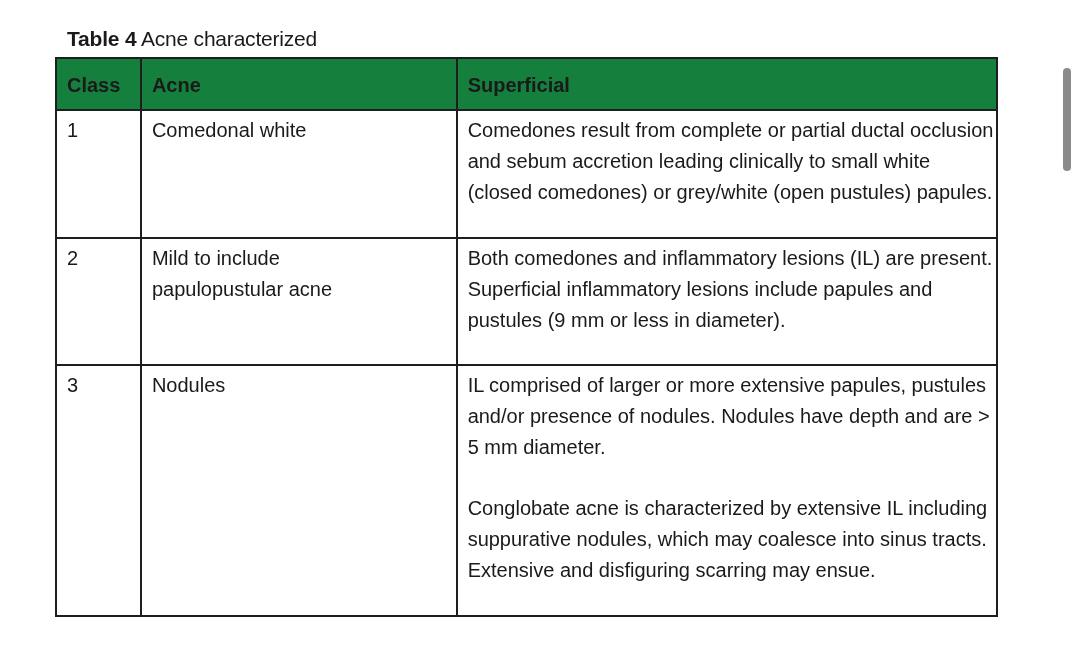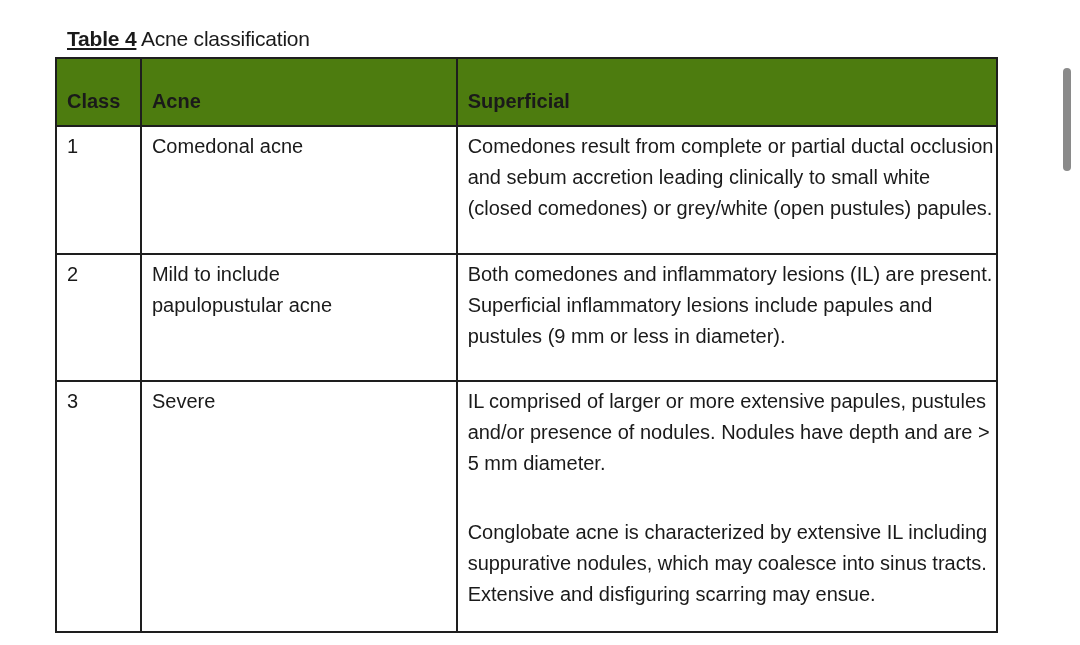--- a/index.html
+++ b/index.html
@@ -3,84 +3,84 @@
   <meta charset="utf-8">
   <style>
     html, body { margin: 0; padding: 0; }
     body {
       width: 1080px; height: 645px; background: #ffffff; position: relative; overflow: hidden;
       font-family: "Liberation Sans", "DejaVu Sans", sans-serif; color: #1a1a1a;
     }
     .caption {
       position: absolute; left: 67px; top: 27px; font-size: 21px; letter-spacing: -0.2px;
     }
-    .caption b { font-weight: bold; text-decoration: underline; }
+    .caption b { font-weight: bold; }
     table {
       position: absolute; left: 55px; top: 57px; width: 943px;
       border-collapse: collapse; font-size: 20px; line-height: 31px;
     }
     th, td {
       border: 2px solid #1e1e1e; text-align: left; vertical-align: top;
       padding: 0 0 0 10px;
     }
     th {
-      background: #4d7c0f; font-weight: bold; height: 48px; vertical-align: middle;
-      padding-top: 18px;
+      background: #15803d; font-weight: bold; height: 48px; vertical-align: middle;
+      padding-top: 2px;
     }
     td { padding-top: 4px; }
     col.c1 { width: 85px; }
     col.c2 { width: 316px; }
     col.c3 { width: 542px; }
     .r1 td { height: 122px; }
     .r2 td { height: 121px; }
     .r3 td { height: 245px; }
-    .para + .para { margin-top: 38px; }
+    .para + .para { margin-top: 30px; }
     .scrollbar {
       position: absolute; left: 1063px; top: 68px; width: 8px; height: 103px;
       background: #8a8a8a; border-radius: 4px;
     }
   </style>
 </head>
 <body>
 
-<div class="caption"><b>Table 4</b><span> Acne classification</span></div>
+<div class="caption"><b>Table 4</b><span> Acne characterized</span></div>
 
 <table>
   <colgroup>
       <col class="c1">
       <col class="c2">
       <col class="c3">
     </colgroup>
   <thead>
     <tr>
       <th>Class</th>
       <th>Acne</th>
       <th>Superficial</th>
     </tr>
   </thead>
   <tbody>
     <tr class="r1">
       <td>1</td>
-      <td>Comedonal acne</td>
+      <td>Comedonal white</td>
       <td>
           <div class="para">Comedones result from complete or partial ductal occlusion and sebum accretion leading clinically to small white (closed comedones) or grey/white (open pustules) papules.</div>
         </td>
     </tr>
     <tr class="r2">
       <td>2</td>
       <td>
           <div style="width:230px">Mild to include papulopustular acne</div>
         </td>
       <td>
           <div class="para">Both comedones and inflammatory lesions (IL) are present.  Superficial inflammatory lesions include papules and pustules (9 mm or less in diameter).</div>
         </td>
     </tr>
     <tr class="r3">
       <td>3</td>
-      <td>Severe</td>
+      <td>Nodules</td>
       <td>
         <div class="para">IL comprised of larger or more extensive papules, pustules and/or presence of nodules. Nodules have depth and are &gt; 5 mm diameter.</div>
         <div class="para">Conglobate acne is characterized by extensive IL including suppurative nodules, which may coalesce into sinus tracts. Extensive and disfiguring scarring may ensue.</div>
       </td>
     </tr>
   </tbody>
 </table>
 
 <div class="scrollbar"></div>
 

